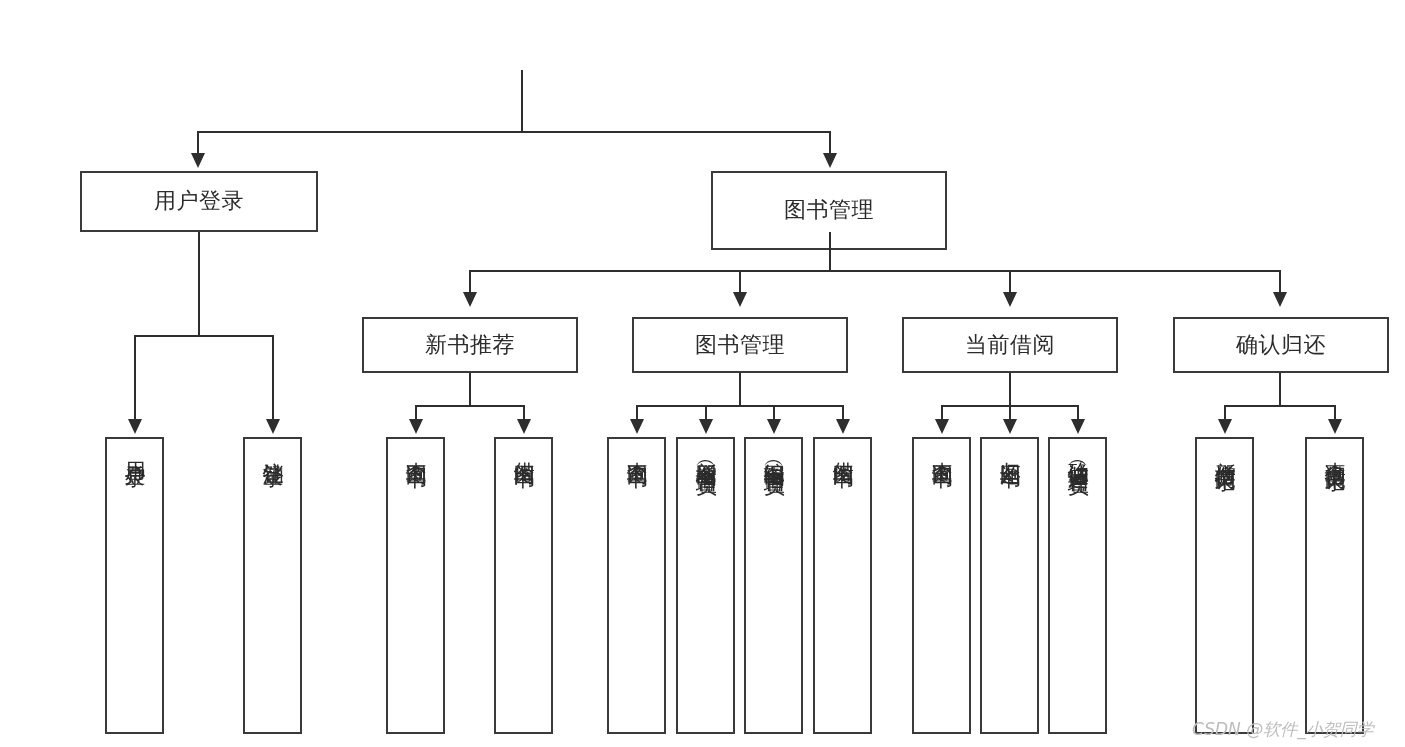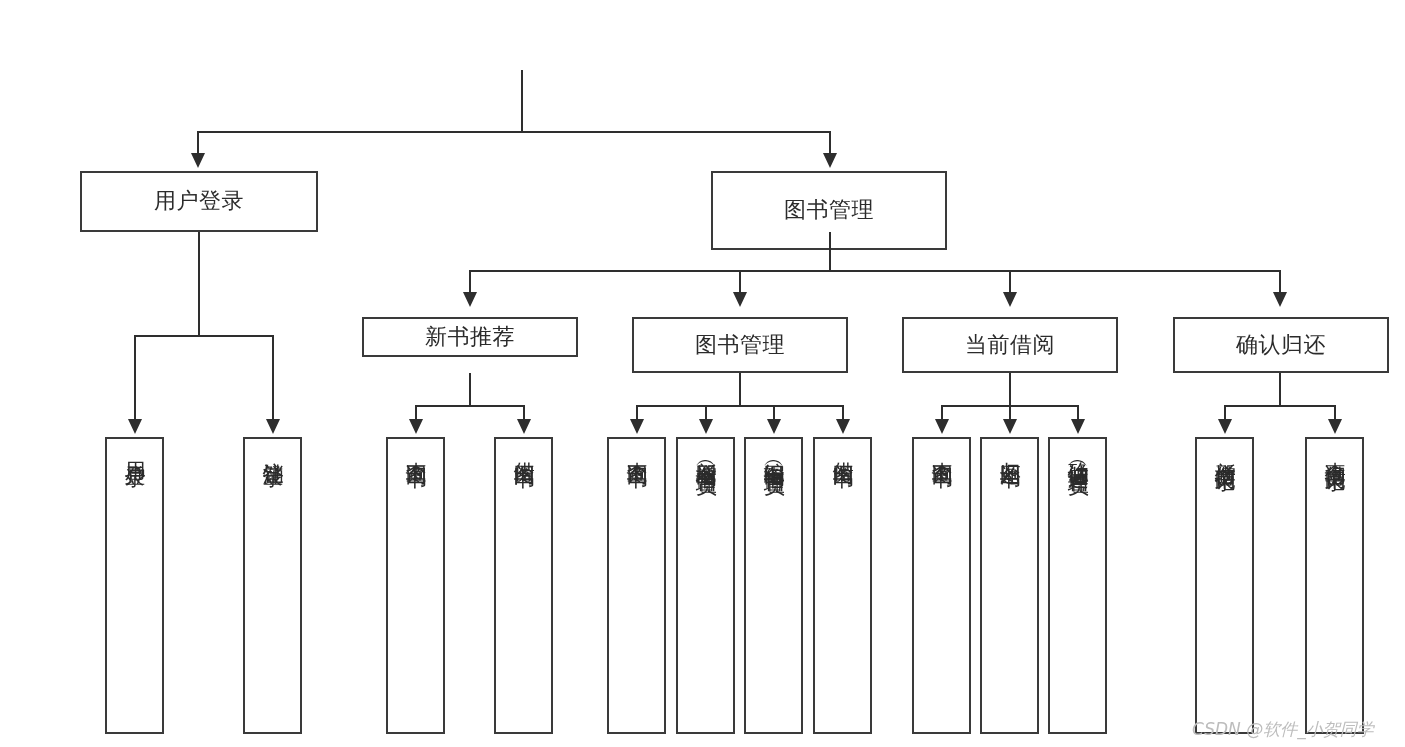--- a/index.html
+++ b/index.html
@@ -111,21 +111,21 @@
   <div class="hline" style="left:469px; top:270px; width:812px; height:2px;"></div>
   <div class="vline" style="left:469px; top:270px; width:2px; height:24px;"></div>
   <div class="arrow" style="left:463px; top:292px;"></div>
   <div class="vline" style="left:739px; top:270px; width:2px; height:24px;"></div>
   <div class="arrow" style="left:733px; top:292px;"></div>
   <div class="vline" style="left:1009px; top:270px; width:2px; height:24px;"></div>
   <div class="arrow" style="left:1003px; top:292px;"></div>
   <div class="vline" style="left:1279px; top:270px; width:2px; height:24px;"></div>
   <div class="arrow" style="left:1273px; top:292px;"></div>
 
-  <div class="node horiz" style="left:362px; top:317px; width:216px; height:40px;">
+  <div class="node horiz" style="left:362px; top:317px; width:216px; height:56px;">
     <span class="lbl">新书推荐</span>
   </div>
   <div class="node horiz" style="left:632px; top:317px; width:216px; height:56px;">
     <span class="lbl">图书管理</span>
   </div>
   <div class="node horiz" style="left:902px; top:317px; width:216px; height:56px;">
     <span class="lbl">当前借阅</span>
   </div>
   <div class="node horiz" style="left:1173px; top:317px; width:216px; height:56px;">
     <span class="lbl">确认归还</span>

